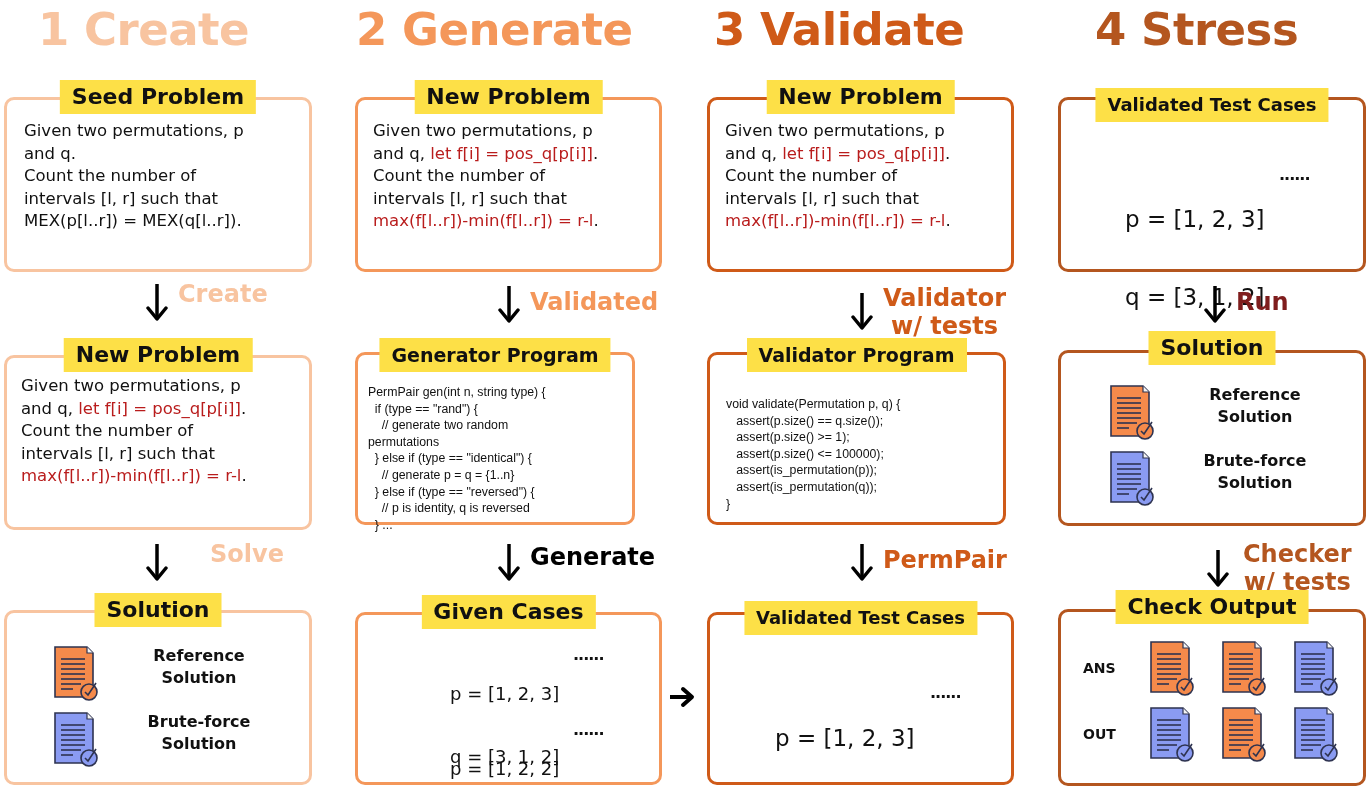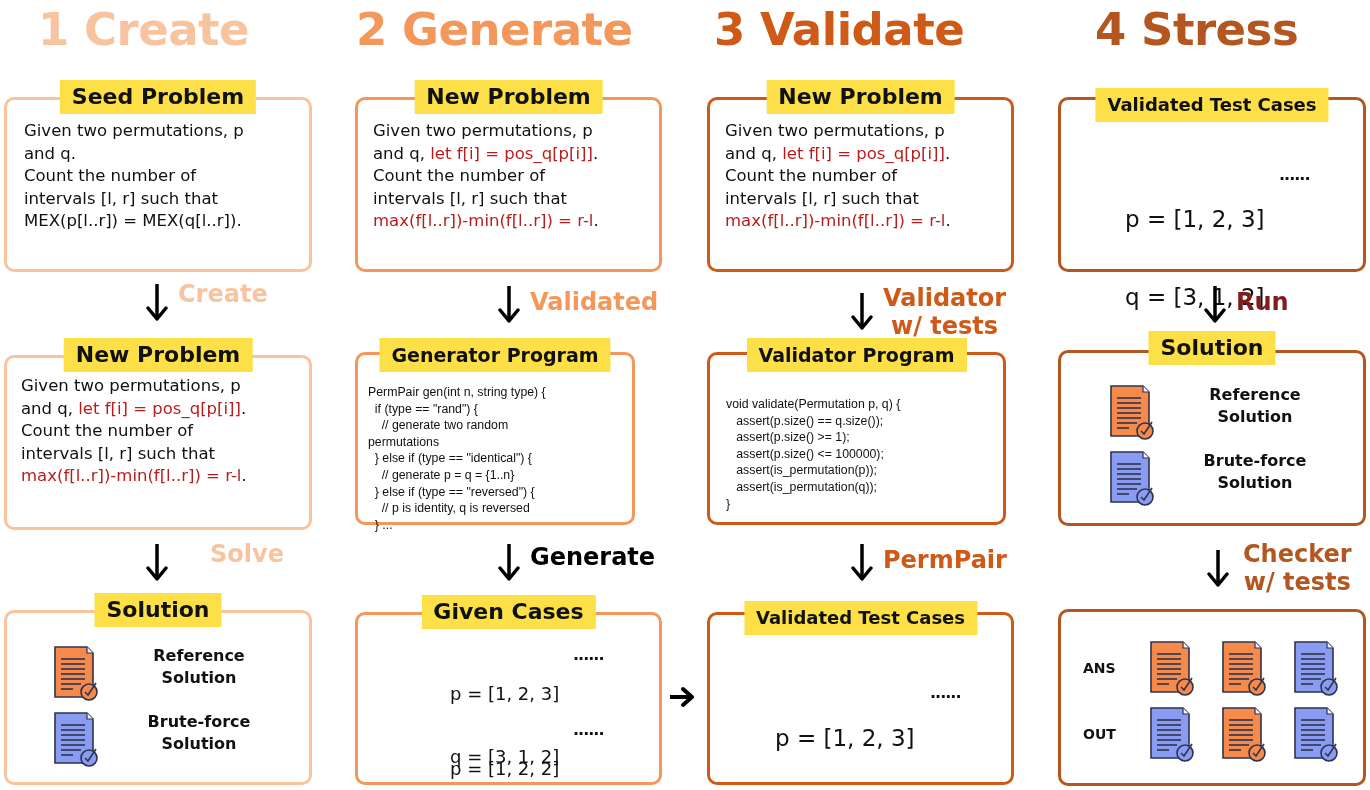--- a/index.html
+++ b/index.html
@@ -268,20 +268,21 @@
 
 <div class="arrow-step" style="left:1207px; top:540px;">
   <svg class="arrow-down">
       <use href="#arrow-down-sym"></use>
     </svg>
   <span class="step-label" style="color:#B4561F; white-space:pre; text-align:center; line-height:28px; margin-left:14px;">Checker
 w/ tests</span>
 </div>
 
 <div class="box" style="left:1058px; top:609px; width:308px; height:177px; border-color:#B4561F;">
+  <div class="box-title" style="top:-22px;">Check Output</div>
   <div class="chk-label" style="left:22px; top:48px;">ANS</div>
   <svg class="doc" style="position:absolute; left:88px; top:28px;">
       <use href="#doc-orange"></use>
     </svg>
   <svg class="doc" style="position:absolute; left:160px; top:28px;">
       <use href="#doc-orange"></use>
     </svg>
   <svg class="doc" style="position:absolute; left:232px; top:28px;">
       <use href="#doc-blue"></use>
     </svg>

